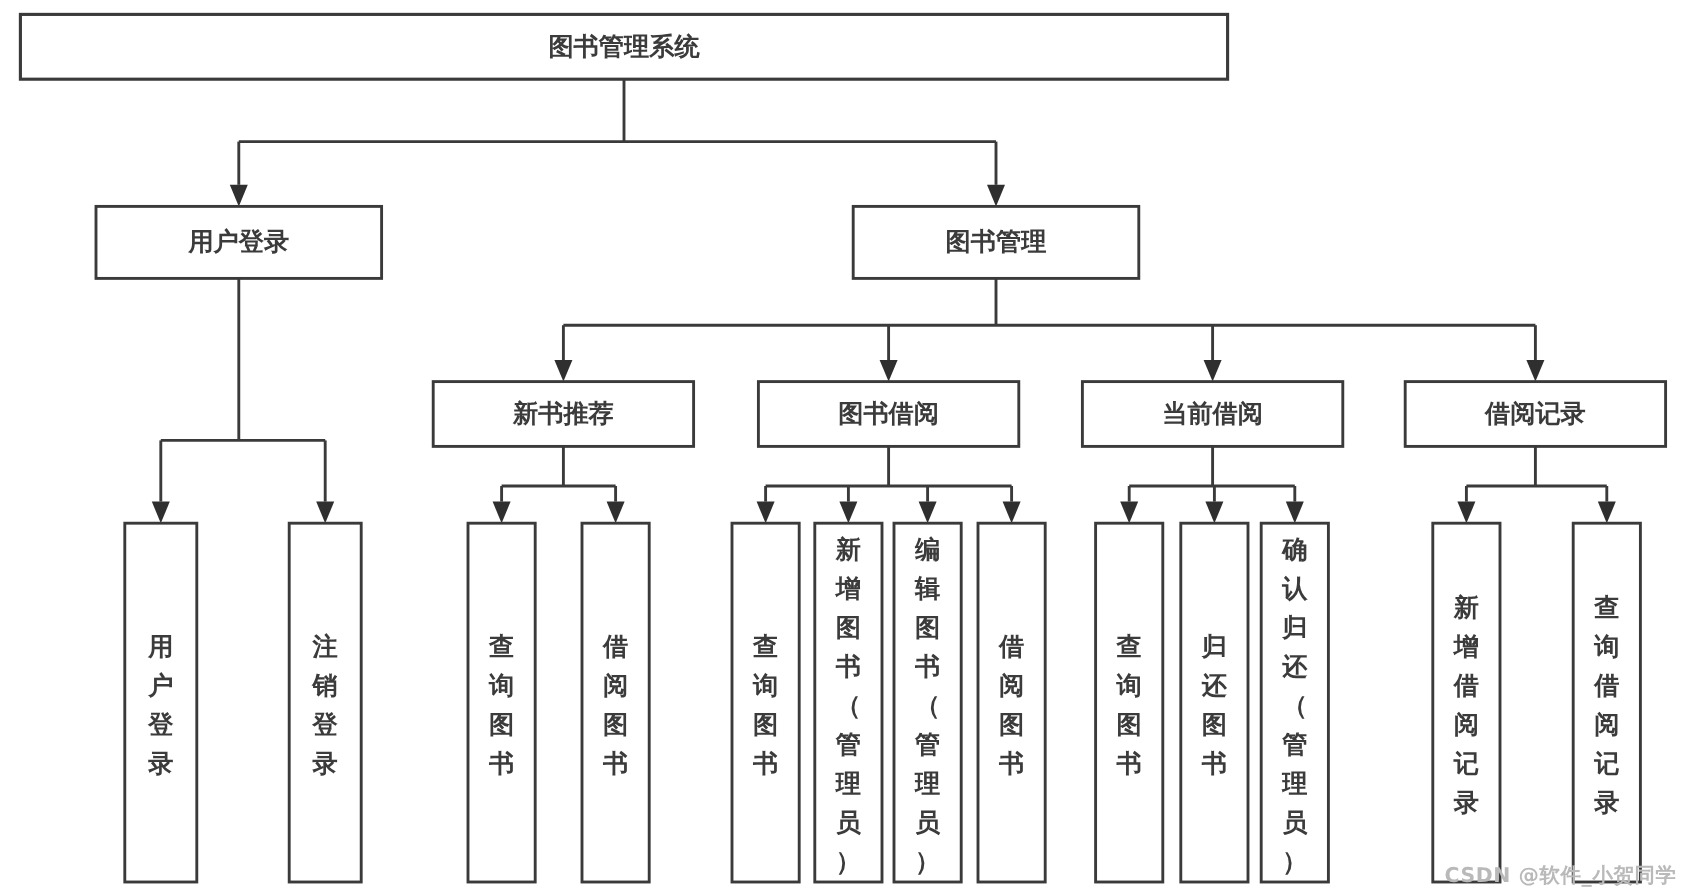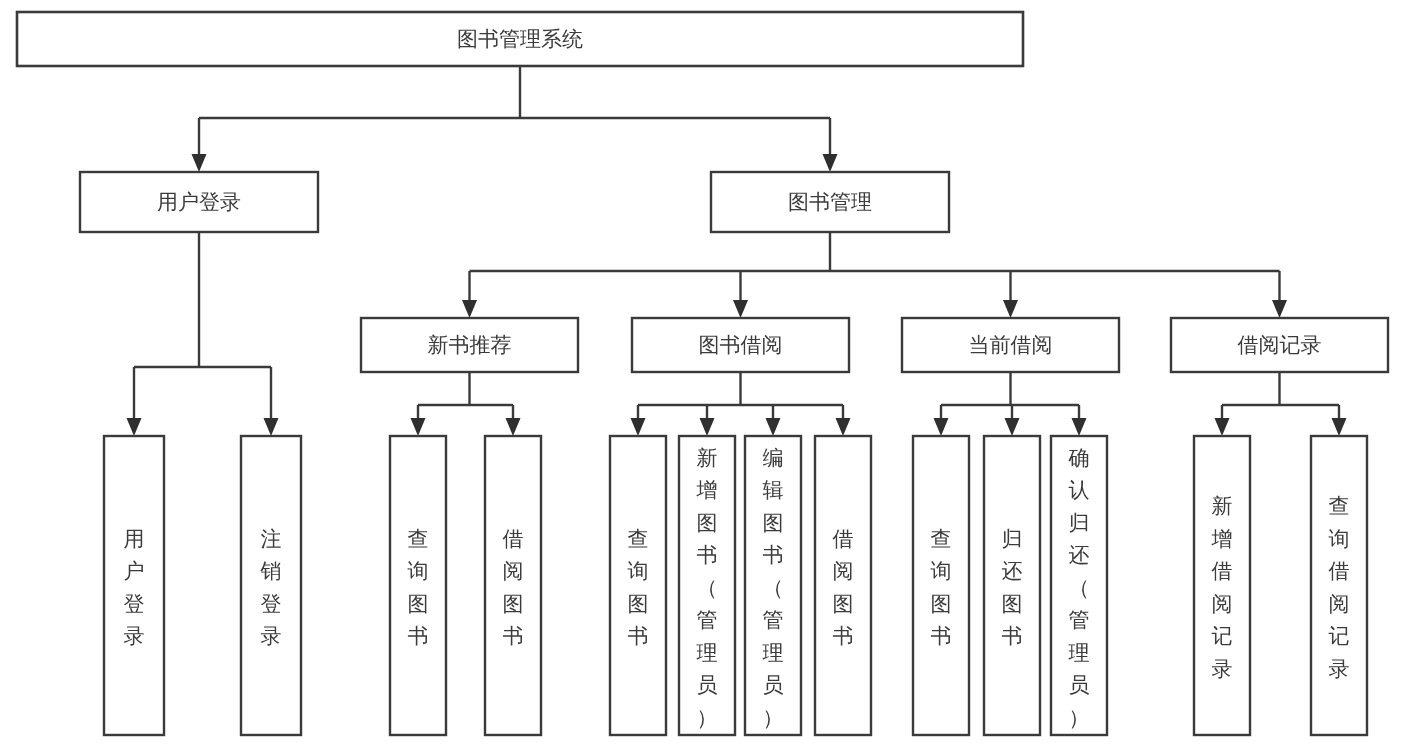--- a/index.html
+++ b/index.html
@@ -11,20 +11,21 @@
     width: 1405px;
     height: 747px;
     overflow: hidden;
     font-family: "DejaVu Sans", "Liberation Sans", sans-serif;
   }
   #diagram-root {
     position: relative;
     width: 1405px;
     height: 747px;
     background: #ffffff;
+    font-weight: bold;
   }
   svg#tree-svg {
     position: absolute;
     left: 0;
     top: 0;
     width: 1405px;
     height: 747px;
     display: block;
   }
   .node-box {
@@ -205,13 +206,14 @@
         <g>
           <rect x="1194" y="436" width="56" height="299" class="node-box"></rect>
           <text x="1222" y="513.35" class="node-label-v"><tspan x="1222" dy="0">新</tspan><tspan x="1222" dy="32.5">增</tspan><tspan x="1222" dy="32.5">借</tspan><tspan x="1222" dy="32.5">阅</tspan><tspan x="1222" dy="32.5">记</tspan><tspan x="1222" dy="32.5">录</tspan></text>
         </g>
         <g>
           <rect x="1311" y="436" width="56" height="299" class="node-box"></rect>
           <text x="1339" y="513.35" class="node-label-v"><tspan x="1339" dy="0">查</tspan><tspan x="1339" dy="32.5">询</tspan><tspan x="1339" dy="32.5">借</tspan><tspan x="1339" dy="32.5">阅</tspan><tspan x="1339" dy="32.5">记</tspan><tspan x="1339" dy="32.5">录</tspan></text>
         </g>
       </g>
   </svg>
+  <div class="watermark">CSDN @软件_小贺同学</div>
 </div>
 
 </body></html>

